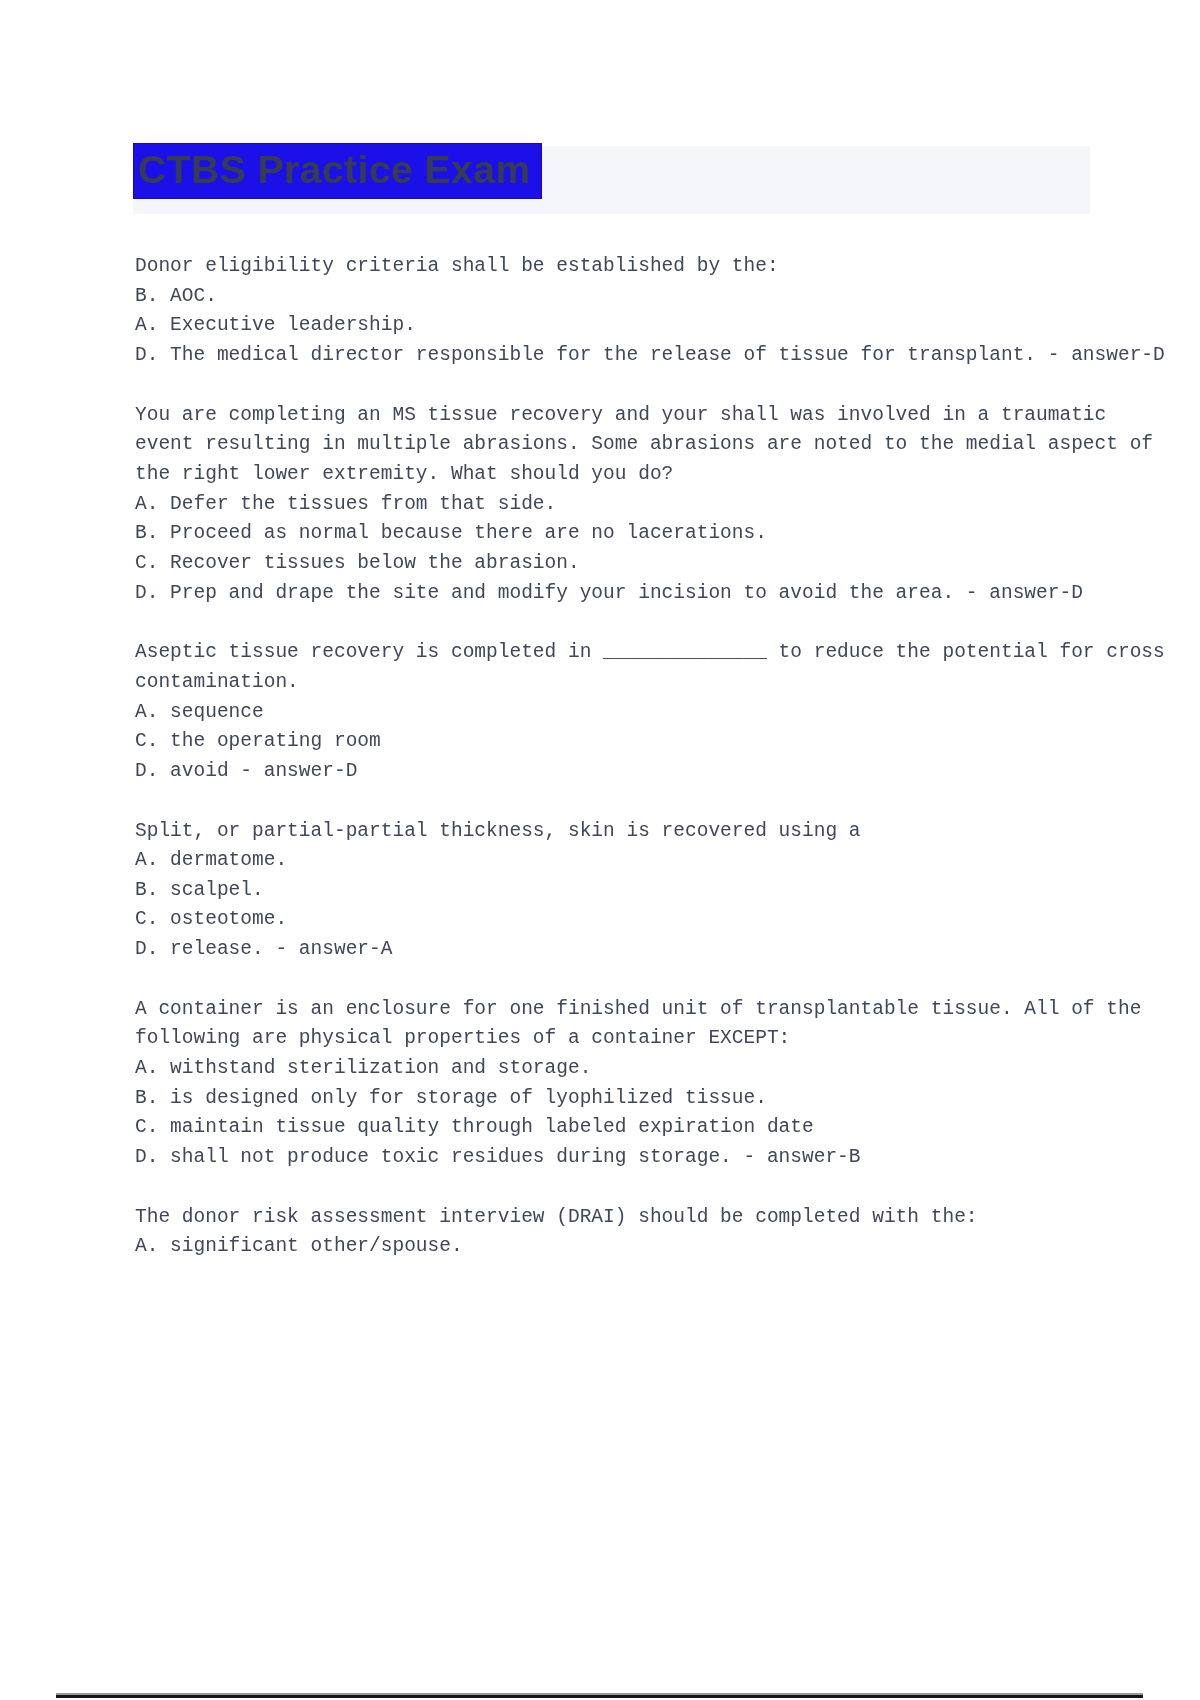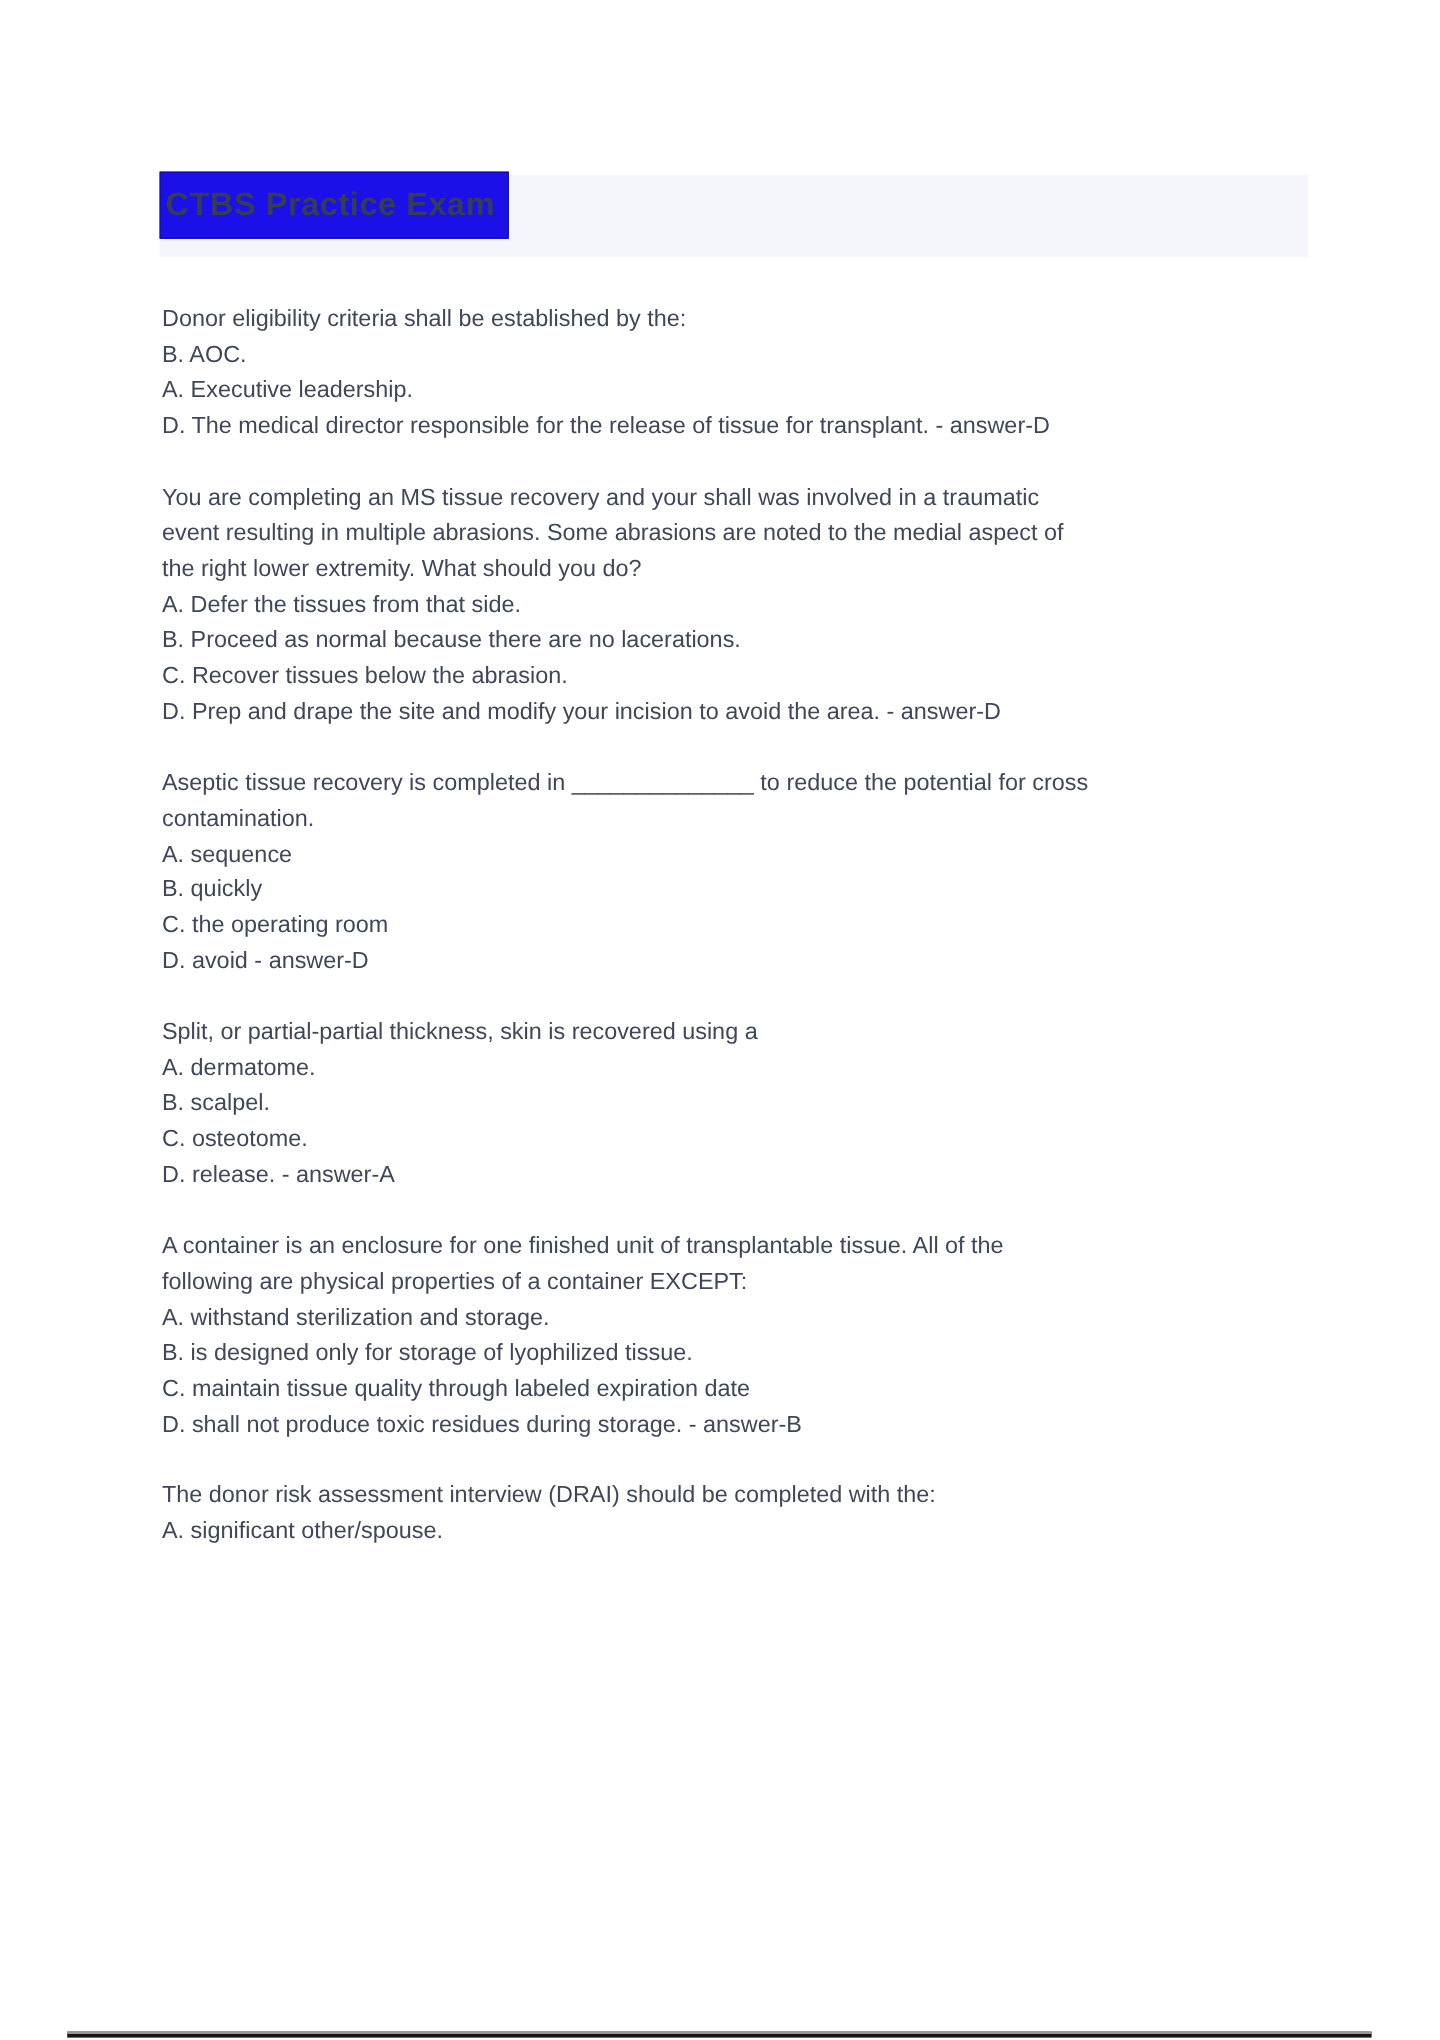--- a/index.html
+++ b/index.html
@@ -22,40 +22,41 @@
     width: 957px;
     height: 68px;
     background: var(--title-bar-bg, #f5f6f9);
   }
   .title {
     position: absolute;
     left: 133px;
     top: 143px;
     margin: 0;
     padding: 0;
-    font-size: 27px;
+    font-size: 39px;
     font-weight: bold;
     letter-spacing: 0.5px;
     color: var(--title-text, #363c52);
   }
   .title .highlight {
     display: inline-block;
     background: var(--highlight-blue, #1c10e8);
     height: 54px;
     line-height: 52px;
     padding: 0 10px 0 4px;
     border: 1px solid #1509b5;
   }
   .content {
     position: absolute;
     left: 135px;
     top: 252px;
     width: 872px;
     color: var(--body-text, #3f4758);
     font-size: 19.5px;
+    font-family: Liberation Mono, monospace;
   }
   .question {
     margin: 0 0 30px 0;
   }
   .question .line {
     line-height: 29.65px;
     white-space: pre;
   }
   .bottom-rule {
     position: absolute;
@@ -89,21 +90,20 @@
         <div class="line">the right lower extremity. What should you do?</div>
         <div class="line">A. Defer the tissues from that side.</div>
         <div class="line">B. Proceed as normal because there are no lacerations.</div>
         <div class="line">C. Recover tissues below the abrasion.</div>
         <div class="line">D. Prep and drape the site and modify your incision to avoid the area. - answer-D</div>
       </div>
     <div class="question">
         <div class="line">Aseptic tissue recovery is completed in ______________ to reduce the potential for cross</div>
         <div class="line">contamination.</div>
         <div class="line">A. sequence</div>
-        <div class="line">B. quickly</div>
         <div class="line">C. the operating room</div>
         <div class="line">D. avoid - answer-D</div>
       </div>
     <div class="question">
         <div class="line">Split, or partial-partial thickness, skin is recovered using a</div>
         <div class="line">A. dermatome.</div>
         <div class="line">B. scalpel.</div>
         <div class="line">C. osteotome.</div>
         <div class="line">D. release. - answer-A</div>
       </div>

